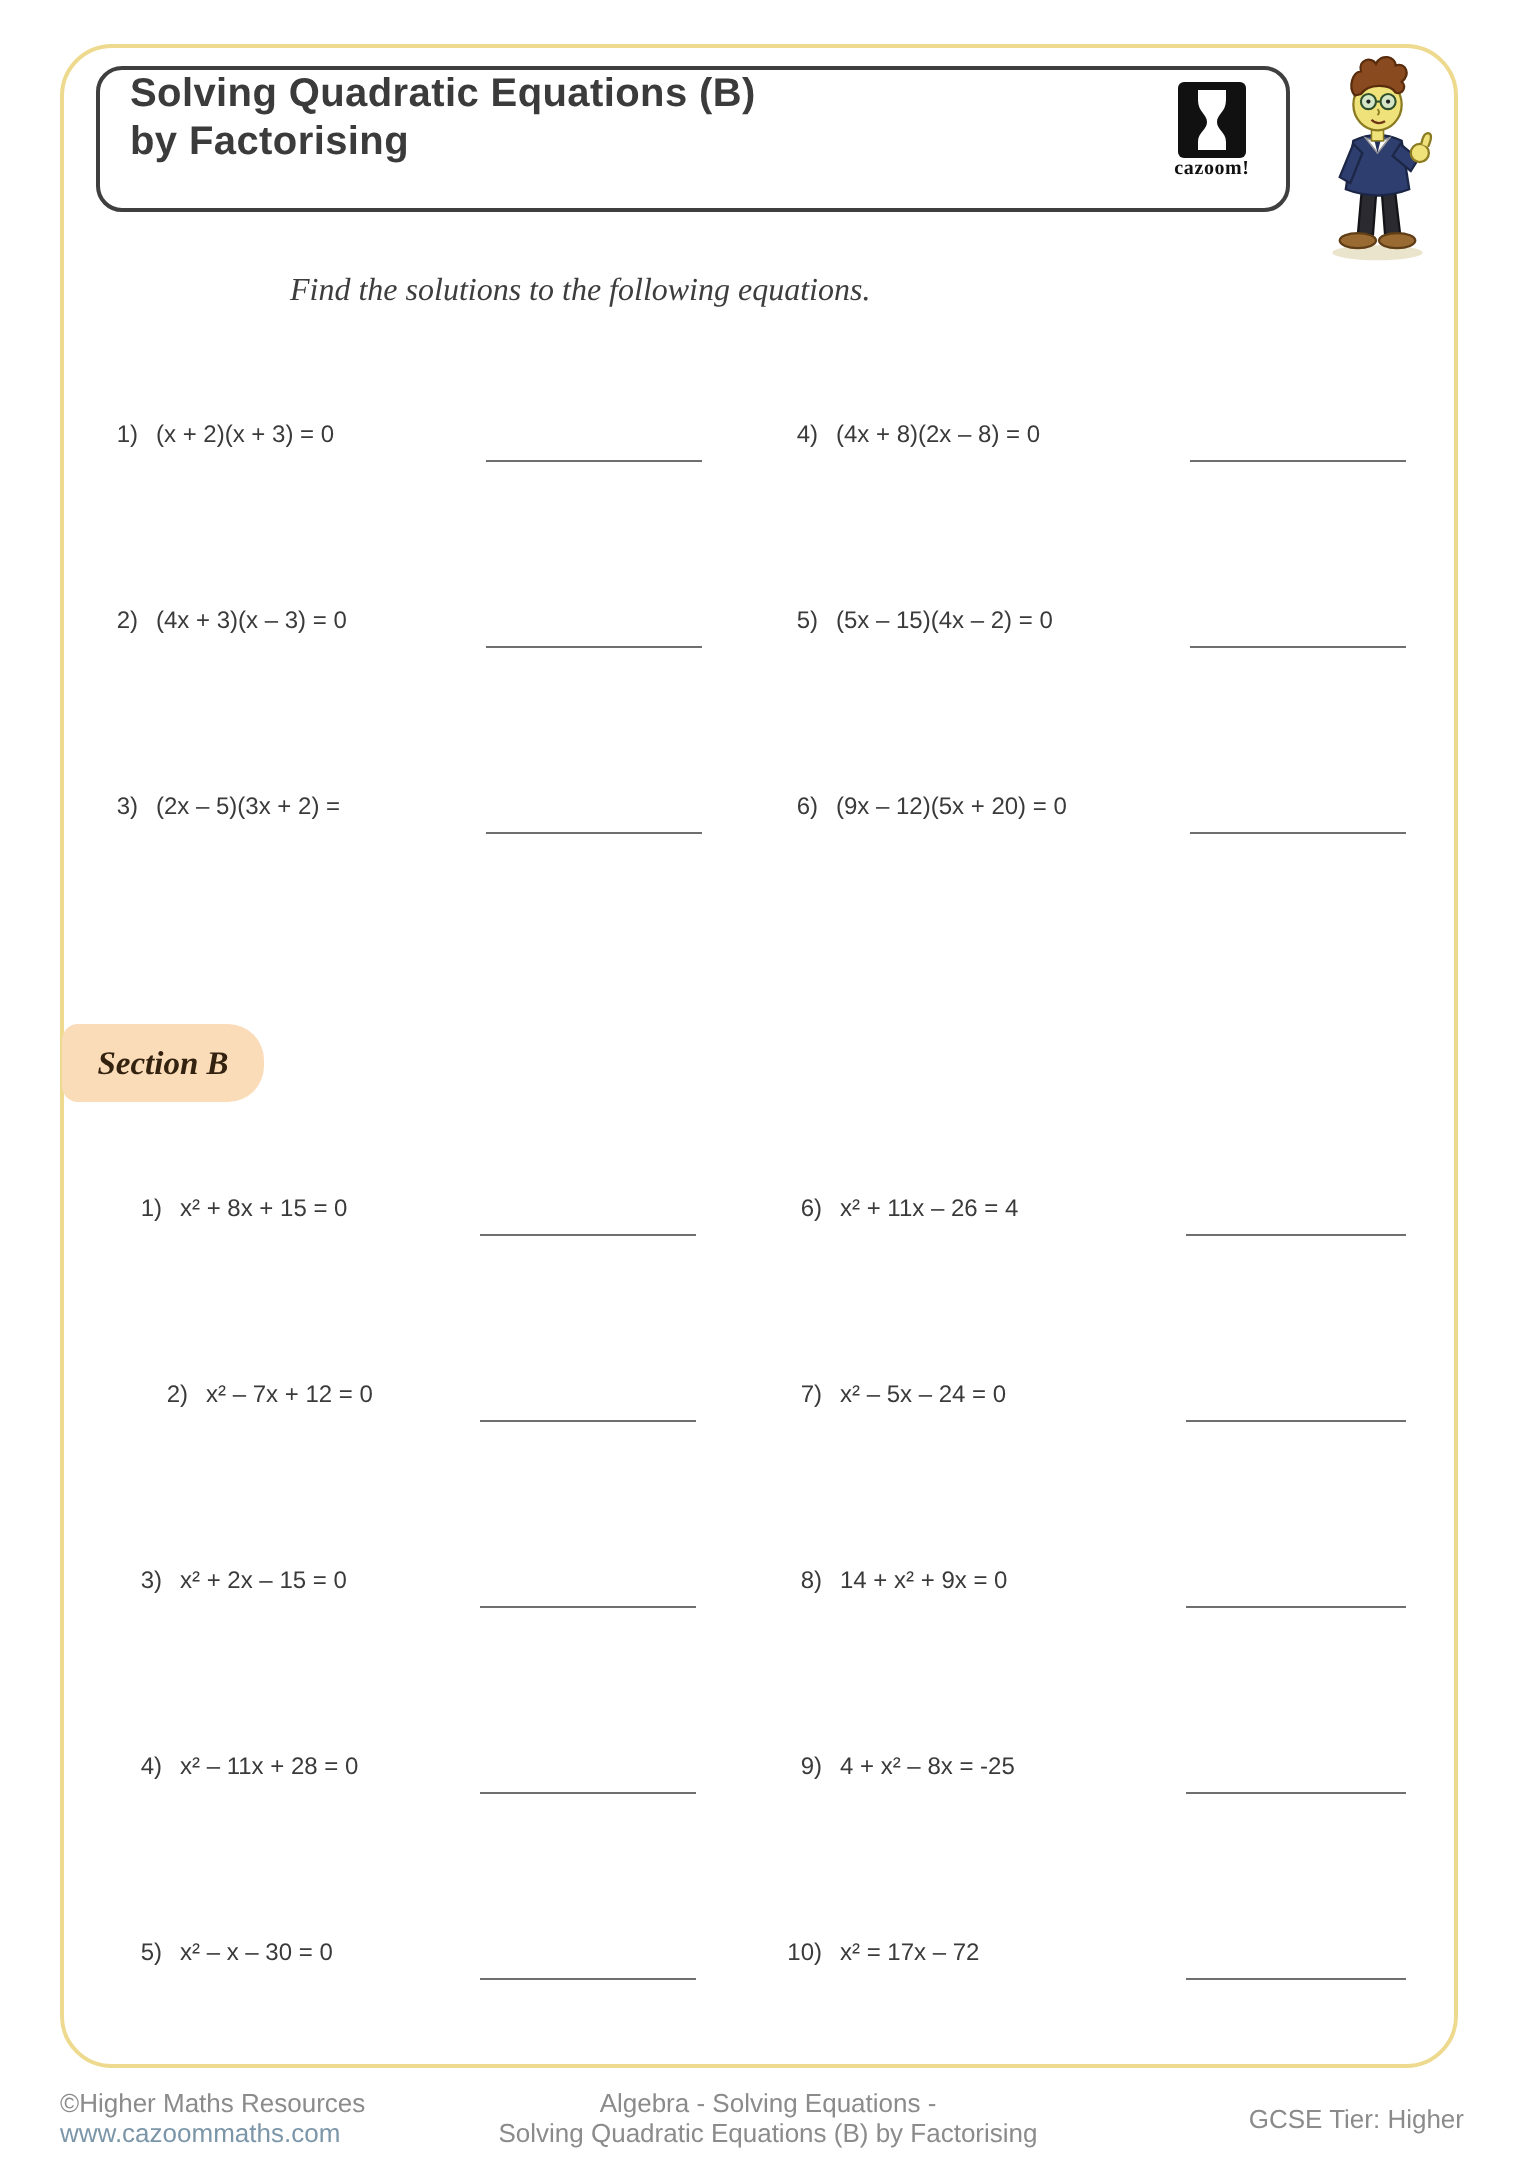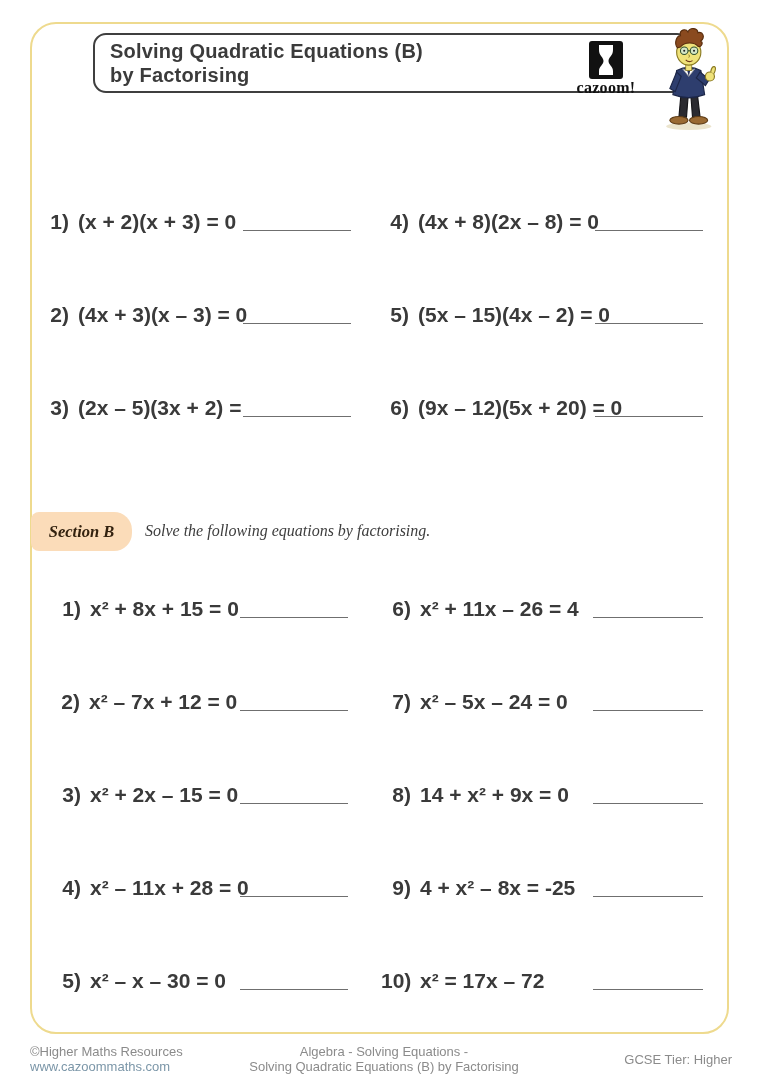--- a/index.html
+++ b/index.html
@@ -1,33 +1,33 @@
 <!DOCTYPE html>
 <html><head>
 <meta charset="utf-8">
 <style>
   html,body { margin:0; padding:0; }
   body { width:768px; height:1086px; background:#ffffff; font-family:"Liberation Sans", sans-serif; position:relative; overflow:hidden; }
   .page { position:absolute; inset:0; width:768px; height:1086px; }
 
   .frame { position:absolute; left:30px; top:22px; width:699px; height:1012px; border:2px solid #eeda8e; border-radius:26px; box-sizing:border-box; background:#ffffff; }
 
-  .title-box { position:absolute; left:48px; top:33px; width:597px; height:60px; border:2.5px solid #3f3f3f; border-radius:13px; box-sizing:border-box; background:#ffffff; display:flex; align-items:center;margin-left:45px; }
+  .title-box { position:absolute; left:48px; top:33px; width:597px; height:73px; border:2.5px solid #3f3f3f; border-radius:13px; box-sizing:border-box; background:#ffffff; display:flex; align-items:flex-start; }
   .title-text { padding-left:15px; font-weight:bold; font-size:20px; line-height:24px; color:#3b3b3b; letter-spacing:0.2px; }
 
   .logo { position:absolute; left:572px; top:40px; width:68px; text-align:center; }
   .logo svg { display:block; margin:0 auto; }
-  .logo-text { font-family:"Liberation Serif", serif; font-weight:bold; font-size:16px; color:#111111; margin-top:-1px; letter-spacing:0.3px; }
+  .logo-text { font-family:"Liberation Serif", serif; font-weight:bold; font-size:10px; color:#111111; margin-top:-1px; letter-spacing:0.3px; }
 
   .mascot { position:absolute; left:654px; top:26px; width:68px; height:107px; }
 
   .section-label { position:absolute; left:31px; width:101px; height:39px; background:#fbdcb9; border-radius:8px 18px 18px 8px; display:flex; align-items:center; justify-content:center; font-family:"Liberation Serif", serif; font-style:italic; font-weight:bold; font-size:16.5px; color:#33220f; }
   .instruction { position:absolute; left:145px; font-family:"Liberation Serif", serif; font-style:italic; font-size:16px; color:#3d3d3d; }
 
-  .q { position:absolute; white-space:nowrap; font-weight:bold; font-size:21px; color:#3a3a3a; }
+  .q { position:absolute; white-space:nowrap; font-weight:normal; font-size:12px; color:#3a3a3a; }
   .qnum { display:inline-block; width:30px; text-align:right; margin-right:9px; }
   .ansline { position:absolute; height:0; border-bottom:1.5px solid #6f6f6f; }
 
   .footer { position:absolute; left:0; top:1040px; width:768px; font-size:13px; color:#8b8b8b; }
   .footer-left { position:absolute; left:30px; top:4px; line-height:15px; }
   .footer-link { color:#7b96a8; cursor:pointer; }
   .footer-center { position:absolute; left:30px; right:30px; top:4px; text-align:center; line-height:15px; }
   .footer-right { position:absolute; right:36px; top:12px; }
 </style>
 </head>
@@ -81,45 +81,45 @@
     <circle cx="40" cy="32" r="5" fill="#d4e6c6" stroke="#31502c" stroke-width="1.4"></circle>
     <circle cx="53" cy="32" r="5" fill="#d4e6c6" stroke="#31502c" stroke-width="1.4"></circle>
     <line x1="45" y1="32" x2="48" y2="32" stroke="#31502c" stroke-width="1.4"></line>
     <circle cx="40" cy="32" r="1.4" fill="#222222"></circle>
     <circle cx="53" cy="32" r="1.4" fill="#222222"></circle>
 
     <path d="M46 37 q2 2 0 4" stroke="#8a7a22" stroke-width="1.2" fill="none"></path>
     <path d="M42 44 q4 4 9 1" stroke="#6e3517" stroke-width="1.5" fill="none"></path>
   </svg>
 
+  <div class="instruction" style="top:137px">Find the solutions to the following equations.</div>
 
   <div class="q" style="left:39px; top:210px"><span class="qnum">1)</span><span>(x + 2)(x + 3) = 0</span></div>
   <div class="ansline" style="left:243px; top:230px; width:108px"></div>
   <div class="q" style="left:379px; top:210px"><span class="qnum">4)</span><span>(4x + 8)(2x – 8) = 0</span></div>
   <div class="ansline" style="left:595px; top:230px; width:108px"></div>
 
   <div class="q" style="left:39px; top:303px"><span class="qnum">2)</span><span>(4x + 3)(x – 3) = 0</span></div>
   <div class="ansline" style="left:243px; top:323px; width:108px"></div>
   <div class="q" style="left:379px; top:303px"><span class="qnum">5)</span><span>(5x – 15)(4x – 2) = 0</span></div>
   <div class="ansline" style="left:595px; top:323px; width:108px"></div>
 
   <div class="q" style="left:39px; top:396px"><span class="qnum">3)</span><span>(2x – 5)(3x + 2) =</span></div>
   <div class="ansline" style="left:243px; top:416px; width:108px"></div>
   <div class="q" style="left:379px; top:396px"><span class="qnum">6)</span><span>(9x – 12)(5x + 20) = 0</span></div>
   <div class="ansline" style="left:595px; top:416px; width:108px"></div>
 
   <div class="section-label" style="top:512px">Section B</div>
-  <div class="instruction" style="top:522px">Solve the following equations by factorising.</div>
 
   <div class="q" style="left:51px; top:597px"><span class="qnum">1)</span><span>x² + 8x + 15 = 0</span></div>
   <div class="ansline" style="left:240px; top:617px; width:108px"></div>
   <div class="q" style="left:381px; top:597px"><span class="qnum">6)</span><span>x² + 11x – 26 = 4</span></div>
   <div class="ansline" style="left:593px; top:617px; width:110px"></div>
 
-  <div class="q" style="left:50px; top:690px"><span class="qnum">2)</span><span>x² – 7x + 12 = 0</span></div>
+  <div class="q" style="left:64px; top:690px"><span class="qnum">2)</span><span>x² – 7x + 12 = 0</span></div>
   <div class="ansline" style="left:240px; top:710px; width:108px"></div>
   <div class="q" style="left:381px; top:690px"><span class="qnum">7)</span><span>x² – 5x – 24 = 0</span></div>
   <div class="ansline" style="left:593px; top:710px; width:110px"></div>
 
   <div class="q" style="left:51px; top:783px"><span class="qnum">3)</span><span>x² + 2x – 15 = 0</span></div>
   <div class="ansline" style="left:240px; top:803px; width:108px"></div>
   <div class="q" style="left:381px; top:783px"><span class="qnum">8)</span><span>14 + x² + 9x = 0</span></div>
   <div class="ansline" style="left:593px; top:803px; width:110px"></div>
 
   <div class="q" style="left:51px; top:876px"><span class="qnum">4)</span><span>x² – 11x + 28 = 0</span></div>

